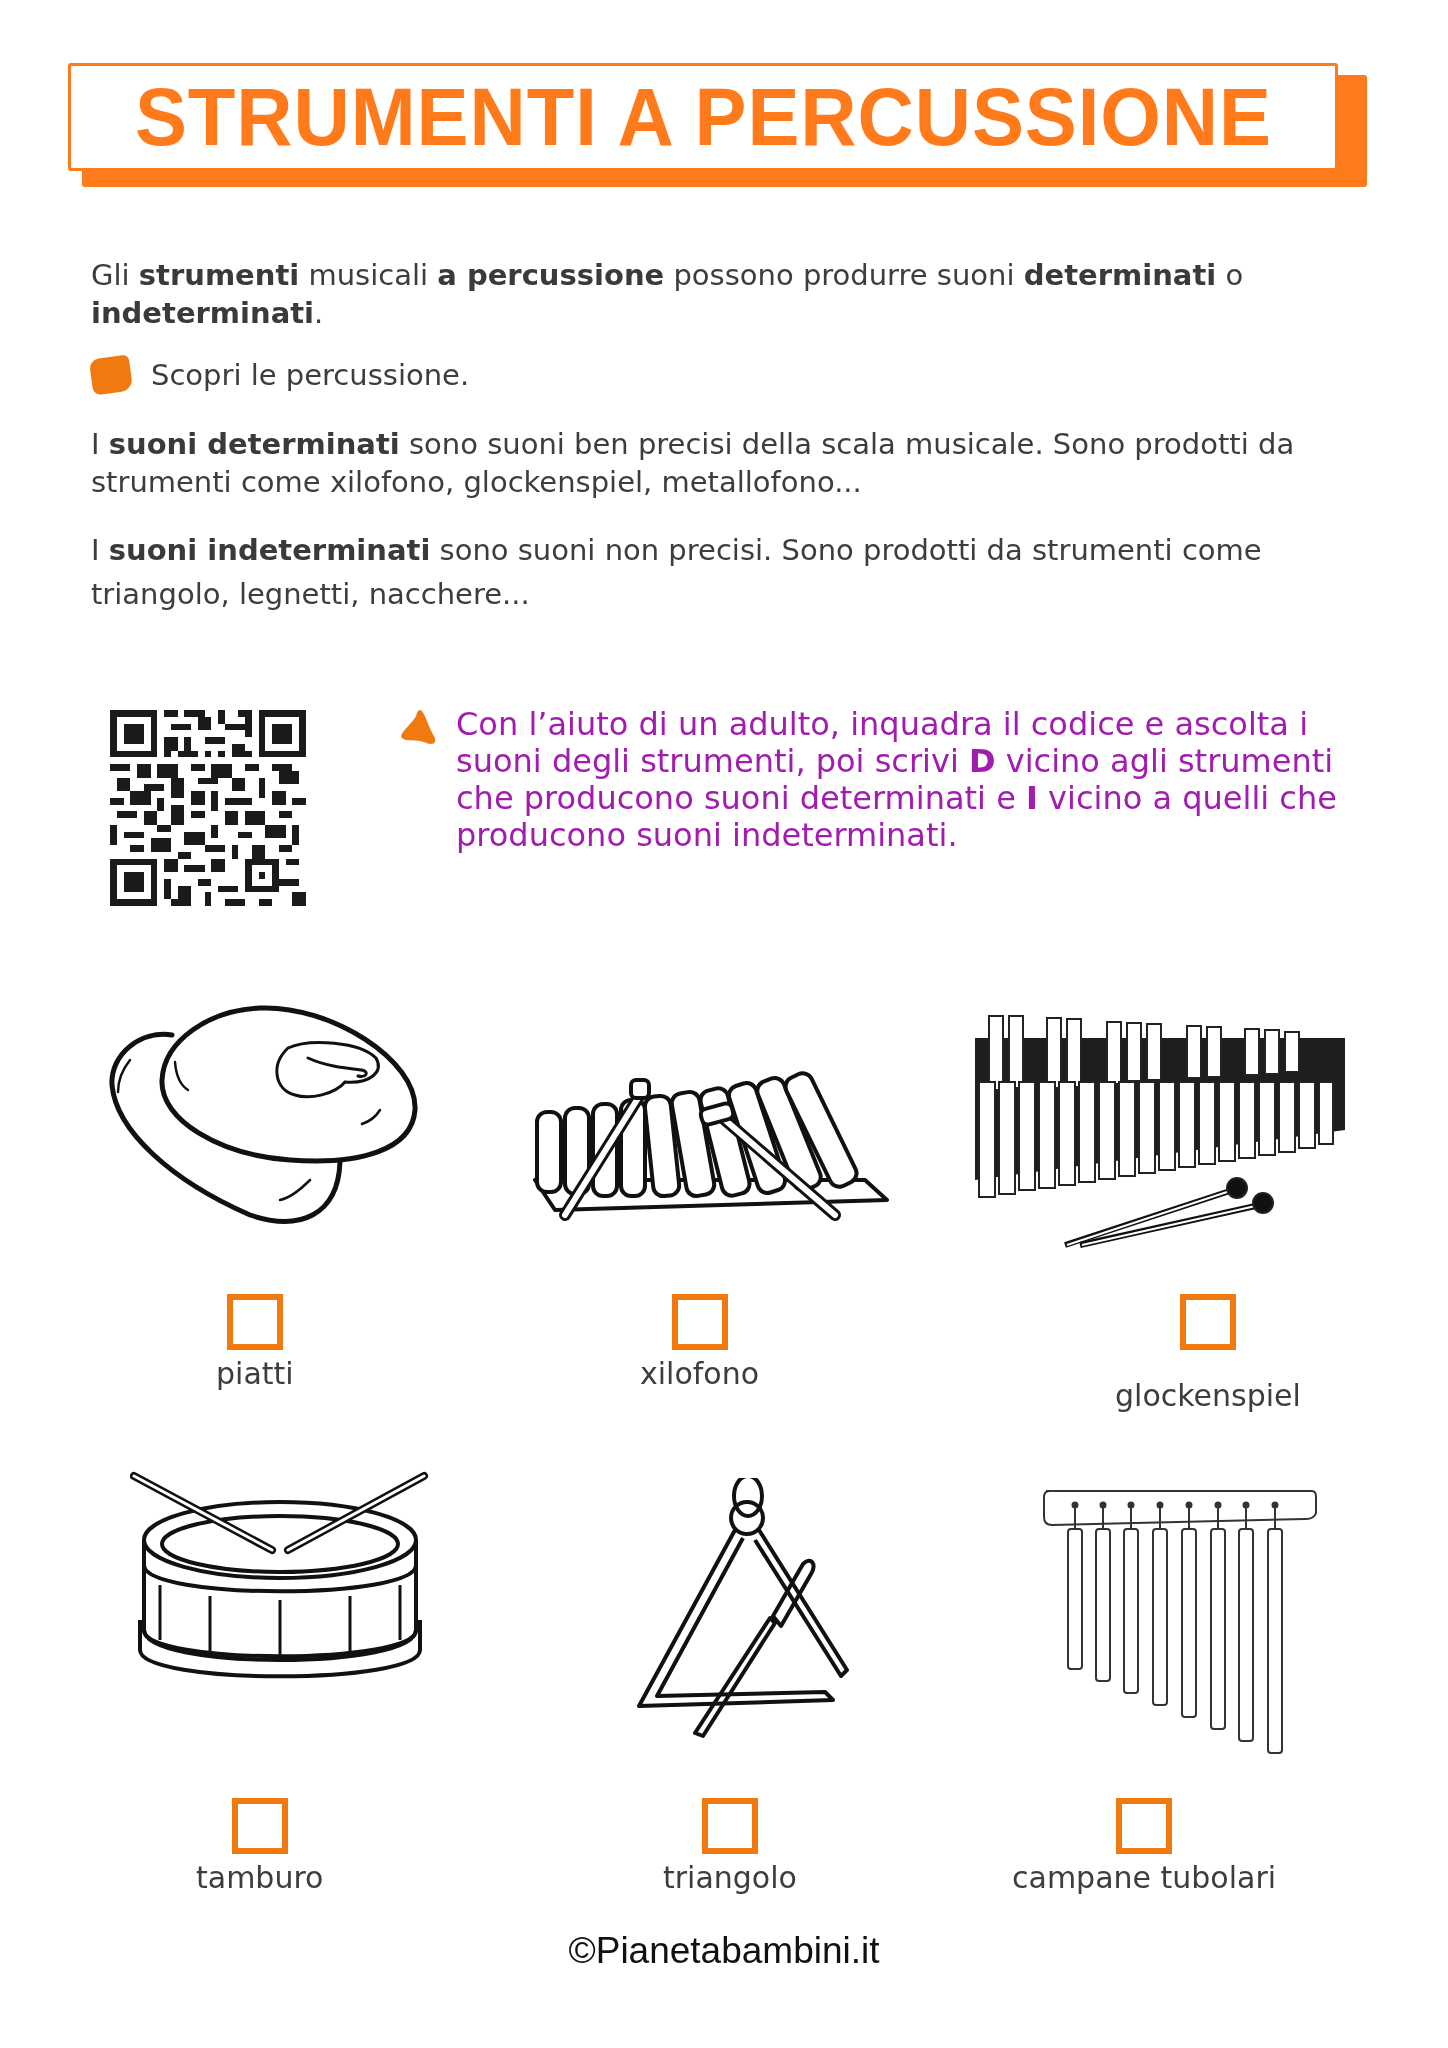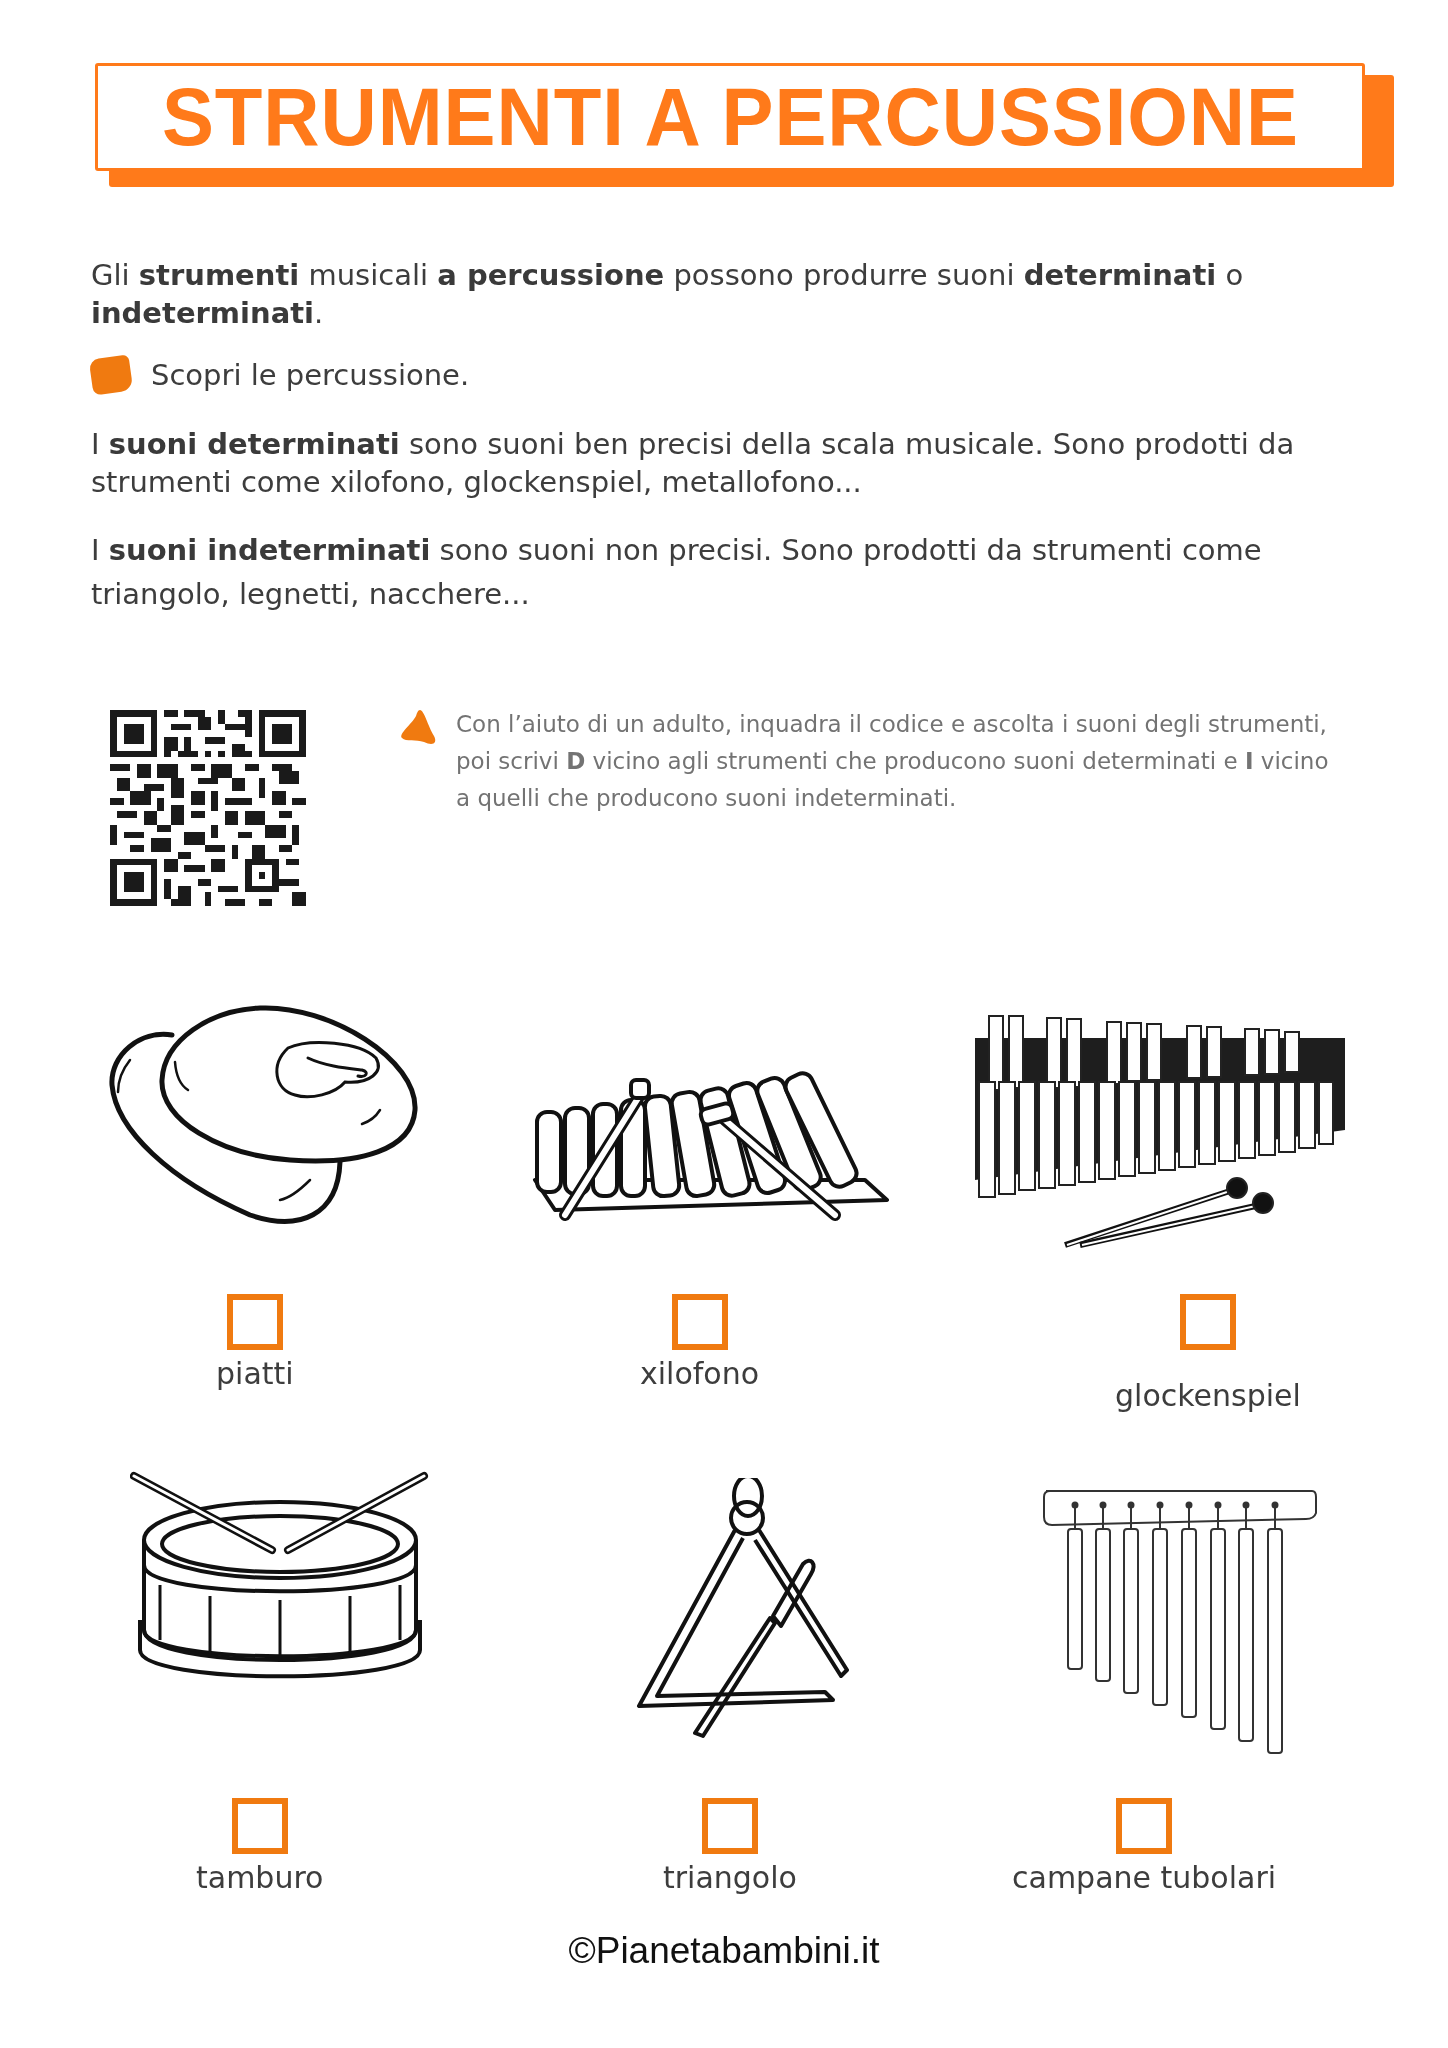--- a/index.html
+++ b/index.html
@@ -1,36 +1,36 @@
 <!DOCTYPE html>
 <html><head>
   <meta charset="utf-8">
   <style>
     * { box-sizing: border-box; margin: 0; padding: 0; }
     html, body { width: 1448px; height: 2048px; background: #ffffff; overflow: hidden; }
     body { position: relative; font-family: "DejaVu Sans", sans-serif; color: #3d3d3d; }
 
-    .title-wrap { position: absolute; left: 95px; top: 63px; width: 1285px; height: 122px; padding-left: 32px; }
+    .title-wrap { position: absolute; left: 68px; top: 63px; width: 1285px; height: 122px; padding-left: 32px; }
     .title-shadow { position: absolute; left: 14px; top: 12px; width: 1285px; height: 112px; background: #ff7a1a; border-radius: 3px; }
     .title-box { position: absolute; left: 0; top: 0; width: 1270px; height: 108px; background: #fff; border: 3px solid #ff7a1a; border-radius: 3px;
       display: flex; align-items: center; justify-content: center; }
     .title-text { font-family: "Liberation Sans", sans-serif; font-weight: 700; font-size: 82px; color: #ff7a1a; letter-spacing: 1px; transform: scaleX(0.95); }
 
     .para { position: absolute; left: 91px; width: 1270px; font-size: 29px; line-height: 38px; color: #3d3d3d; }
     .para b { font-weight: 700; color: #3a3a3a; margin-top: 9px; }
     .p1 { top: 256px; }
     .hint { position: absolute; left: 91px; top: 357px; display: flex; align-items: center; gap: 20px; font-size: 29px; }
     .blob-sq { width: 40px; height: 36px; background: #f07a10; border-radius: 10px 6px 12px 8px; transform: rotate(-8deg); }
     .p2 { top: 425px; }
     .p3 { top: 528px; line-height: 44px; }
 
     .qr { position: absolute; left: 110px; top: 710px; width: 196px; height: 196px; }
     .instr { position: absolute; left: 398px; top: 706px; display: flex; }
     .blob-tri { width: 40px; height: 40px; margin-right: 18px; margin-top: 2px; }
-    .instr-text { width: 890px; font-size: 23px; line-height: 37px; color: #737373; }
+    .instr-text { width: 890px; font-size: 32px; line-height: 37px; color: #a21caf; }
     .instr-text b { font-weight: 700; }
 
     .inst { position: absolute; }
     .inst svg { display: block; }
     .check-row { position: absolute; display: flex; align-items: center; gap: 6px; flex-direction: column; }
     .check-box { width: 56px; height: 56px; border: 6px solid #f07a10; background: #fff; }
     .check-label { font-size: 30px; color: #3d3d3d; line-height: 36px; padding-bottom: 2px; }
 
     .footer { position: absolute; left: 0; width: 100%; top: 1930px; text-align: center; font-family: "Liberation Sans", sans-serif; font-size: 37px; color: #111; }
   </style>

